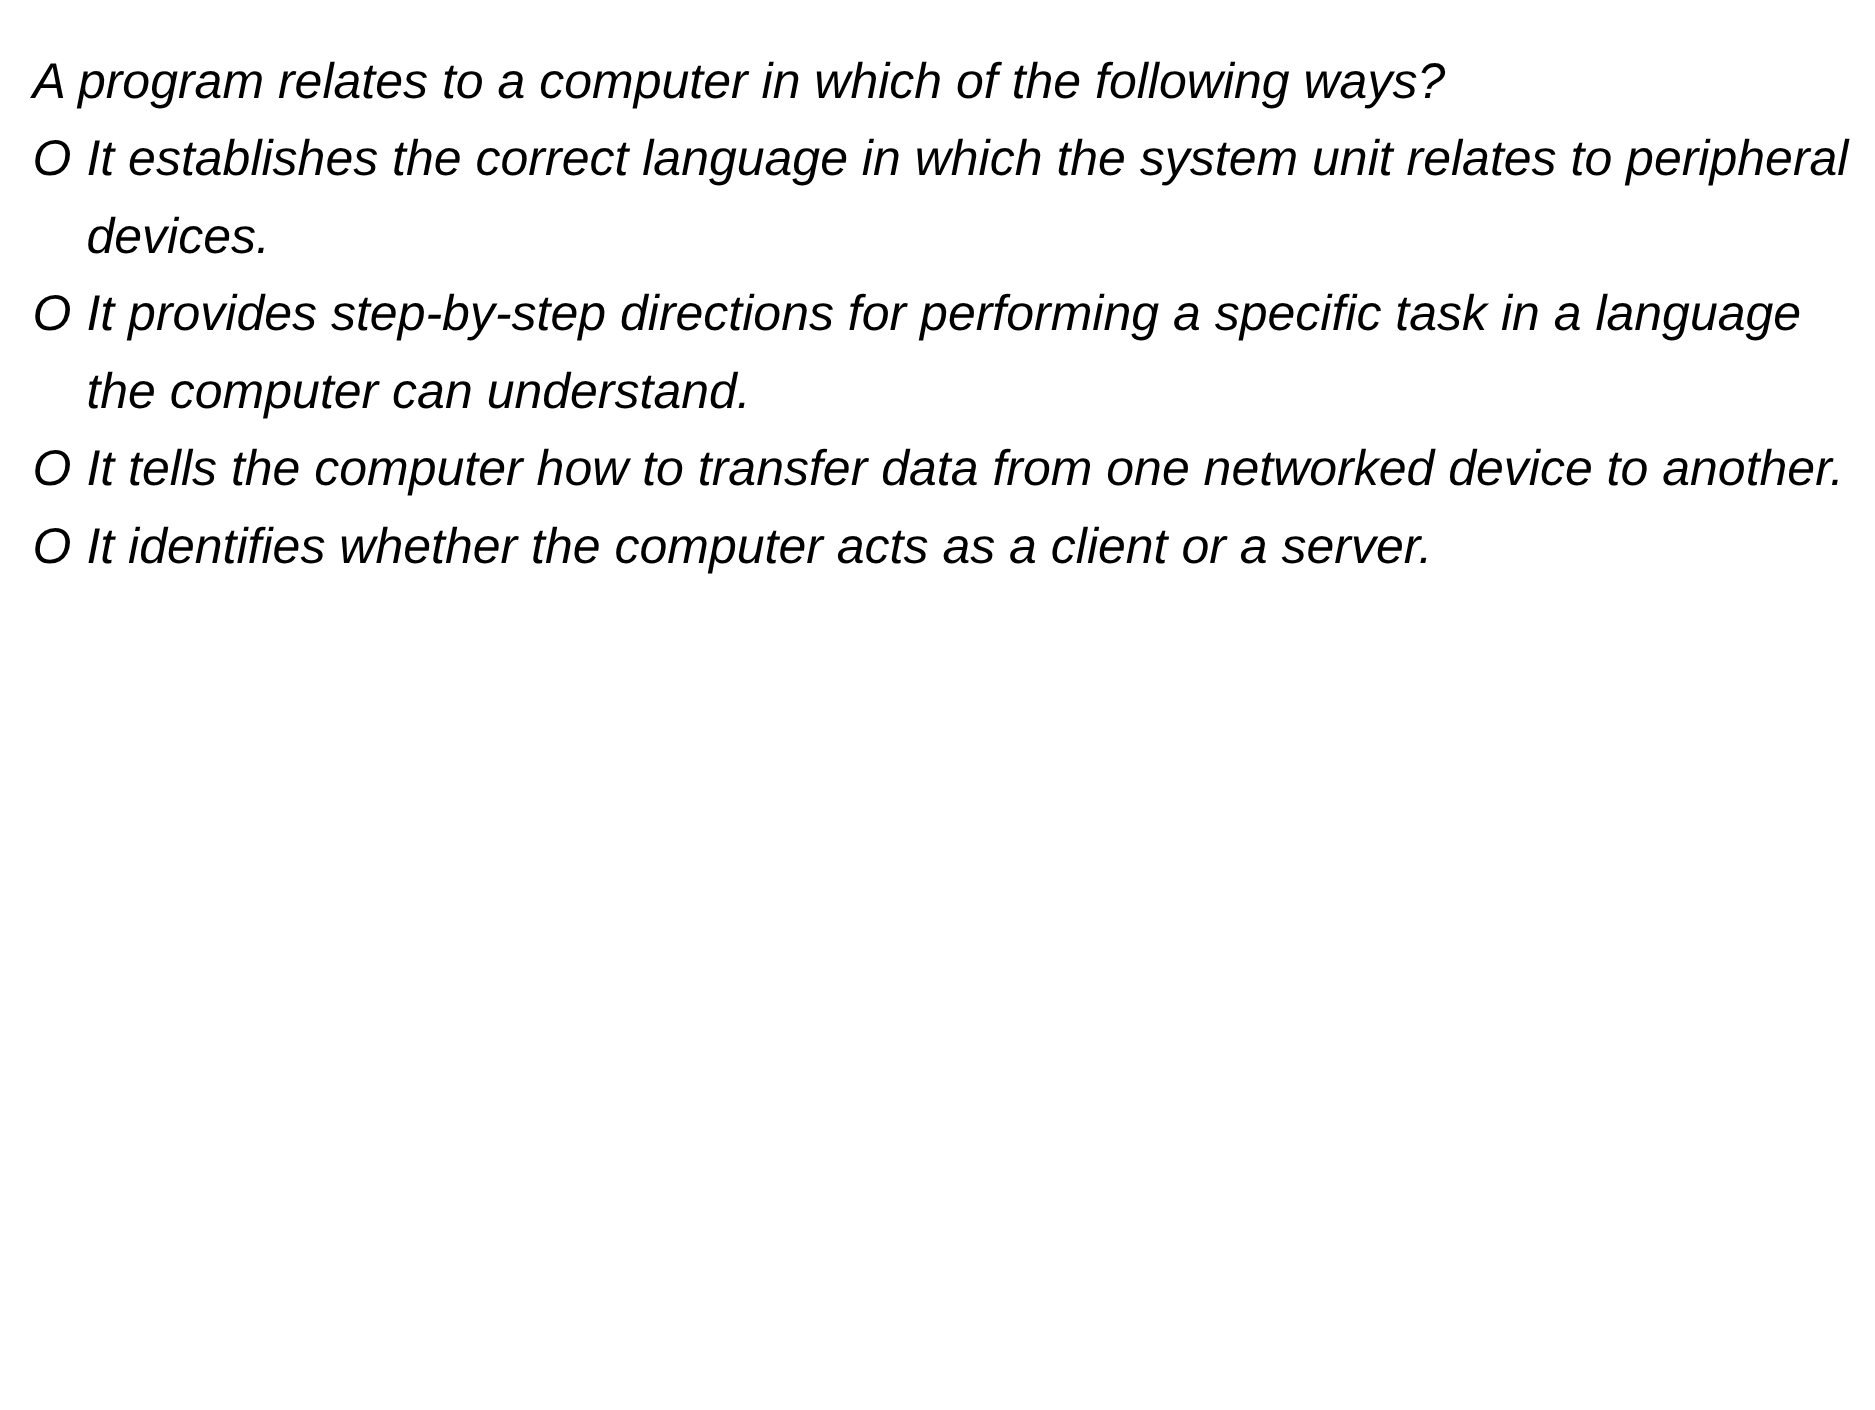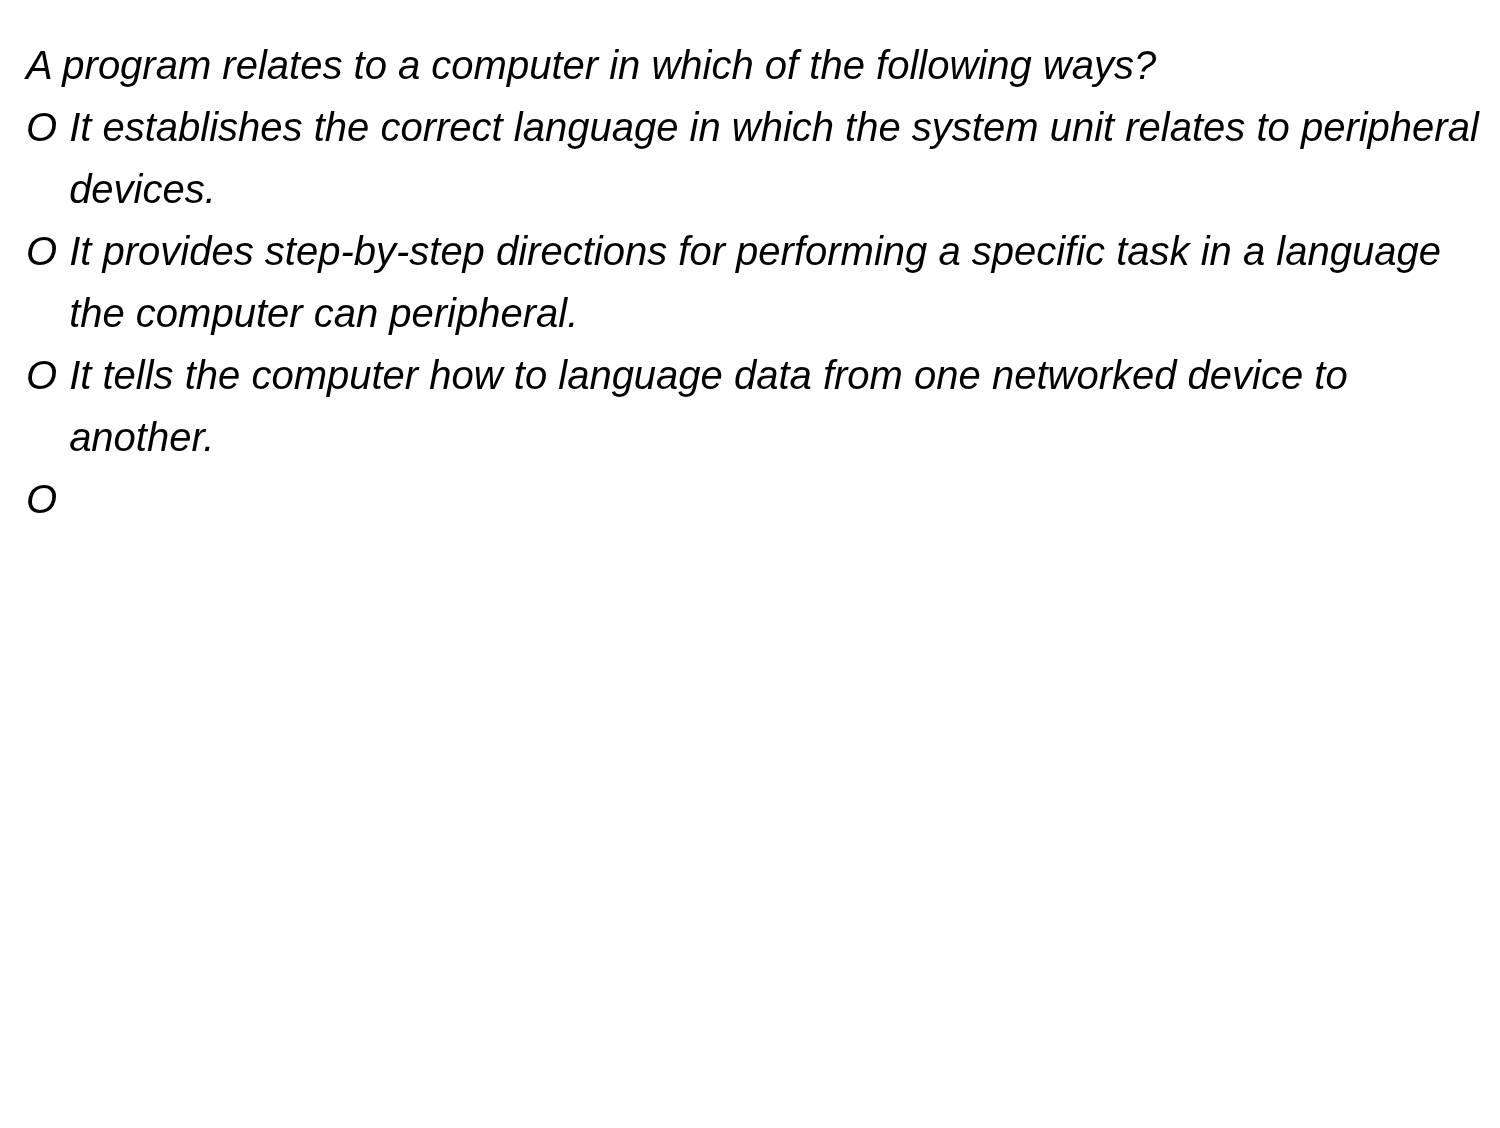--- a/index.html
+++ b/index.html
@@ -27,23 +27,24 @@
 
 <div class="question">A program relates to a computer in which of the following ways?</div>
 
 <div class="option">
   <span class="radio-marker">O</span>
   <span class="option-text">It establishes the correct language in which the system unit relates to peripheral devices.</span>
 </div>
 
 <div class="option">
   <span class="radio-marker">O</span>
-  <span class="option-text">It provides step-by-step directions for performing a specific task in a language the computer can peripheral.</span>
+  <span class="option-text">It provides step-by-step directions for performing a specific task in a language the computer can understand.</span>
 </div>
 
 <div class="option">
   <span class="radio-marker">O</span>
-  <span class="option-text">It tells the computer how to language data from one networked device to another.</span>
+  <span class="option-text">It tells the computer how to transfer data from one networked device to another.</span>
 </div>
 
 <div class="option">
   <span class="radio-marker">O</span>
+  <span class="option-text">It identifies whether the computer acts as a client or a server.</span>
 </div>
 
 </body></html>

